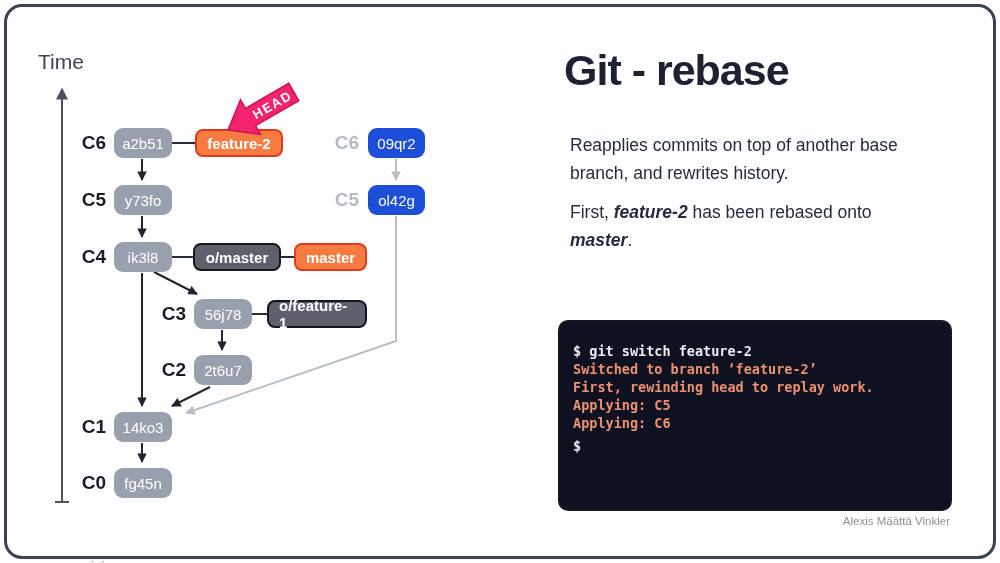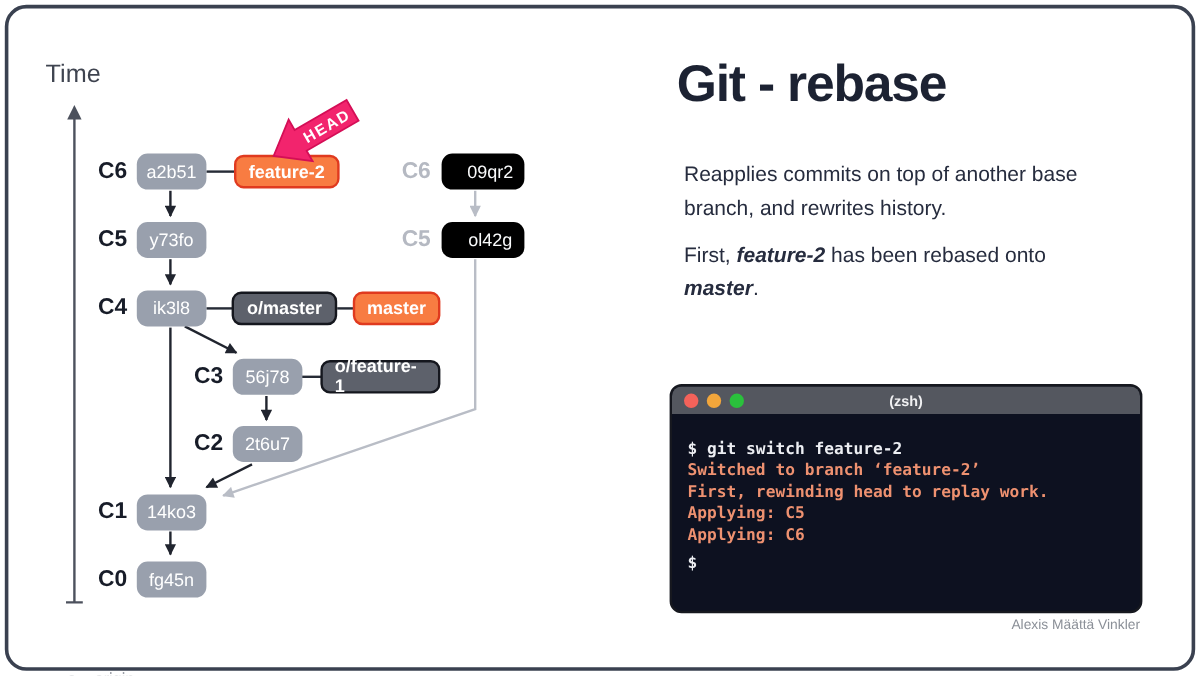--- a/index.html
+++ b/index.html
@@ -6,21 +6,21 @@
   .stage{position:relative;width:1000px;height:563px;background:#fff;font-family:"Liberation Sans",sans-serif;overflow:hidden;}
   .slide{position:absolute;inset:4px;border:3px solid #3a4150;border-radius:18px;background:#ffffff;}
   
   .graph{position:absolute;left:0;top:0;width:540px;height:563px;}
   .gsvg{position:absolute;left:0;top:0;z-index:1;}
   .time-label{position:absolute;left:38px;top:50px;font-size:21px;font-weight:500;color:#3f4450;z-index:2;}
   .clabel{position:absolute;width:34px;text-align:right;font-size:19px;font-weight:600;color:#171c28;line-height:22px;z-index:2;}
   .clabel.faded{color:#b5b9c2;}
   .cnode{position:absolute;width:58px;height:30px;background:#99a0ad;border-radius:9px;color:#fff;
          font-size:15px;font-weight:400;display:flex;align-items:center;justify-content:center;z-index:2;}
-  .cnode.faded{background:#000000;color:#fafbfc;padding-left:12px;}
+  .cnode.faded{background:#1d4ed8;color:#fafbfc;}
   .badge{position:absolute;height:28px;border-radius:8px;display:flex;align-items:center;justify-content:center;
          font-size:15px;font-weight:700;color:#fff;box-sizing:border-box;z-index:2;padding:0 10px;}
   .badge.orange{background:#f87c42;border:2px solid #e03a1f;}
   .badge.dark{background:#5d616b;border:2px solid #15171e;}
   .head-svg{position:absolute;left:200px;top:68px;z-index:5;}
   .origin-legend{position:absolute;left:56px;top:514px;font-size:13.5px;color:#7e838d;z-index:2;margin-top:44px;}
   
   .page-title{position:absolute;left:564px;top:46px;font-size:43px;font-weight:800;letter-spacing:-1px;color:#1c2232;}
   .para{position:absolute;left:570px;width:365px;font-size:17.5px;line-height:28px;color:#262c3e;}
   .para .em{font-style:italic;font-weight:700;}
@@ -128,26 +128,20 @@
     <div class="origin-legend">o = origin</div>
   </div>
 
   <div class="page-title">Git - rebase</div>
 
   <div class="para p1">Reapplies commits on top of another base branch, and rewrites history.</div>
 
   <div class="para p2"><span>First, </span><span class="em">feature-2</span><span> has been rebased onto </span><span class="em">master</span><span>.</span></div>
 
   <div class="terminal">
-    <div class="term-bar">
-      <div class="term-title">(zsh)</div>
-      <div class="dot red"></div>
-      <div class="dot yellow"></div>
-      <div class="dot green"></div>
-    </div>
     <div class="term-body">
       <div class="t-cmd">$ git switch feature-2</div>
       <div class="t-out">Switched to branch ‘feature-2’</div>
       <div class="t-out">First, rewinding head to replay work.</div>
       <div class="t-out">Applying: C5</div>
       <div class="t-out">Applying: C6</div>
       <div class="t-cmd gap">$</div>
     </div>
   </div>
 

